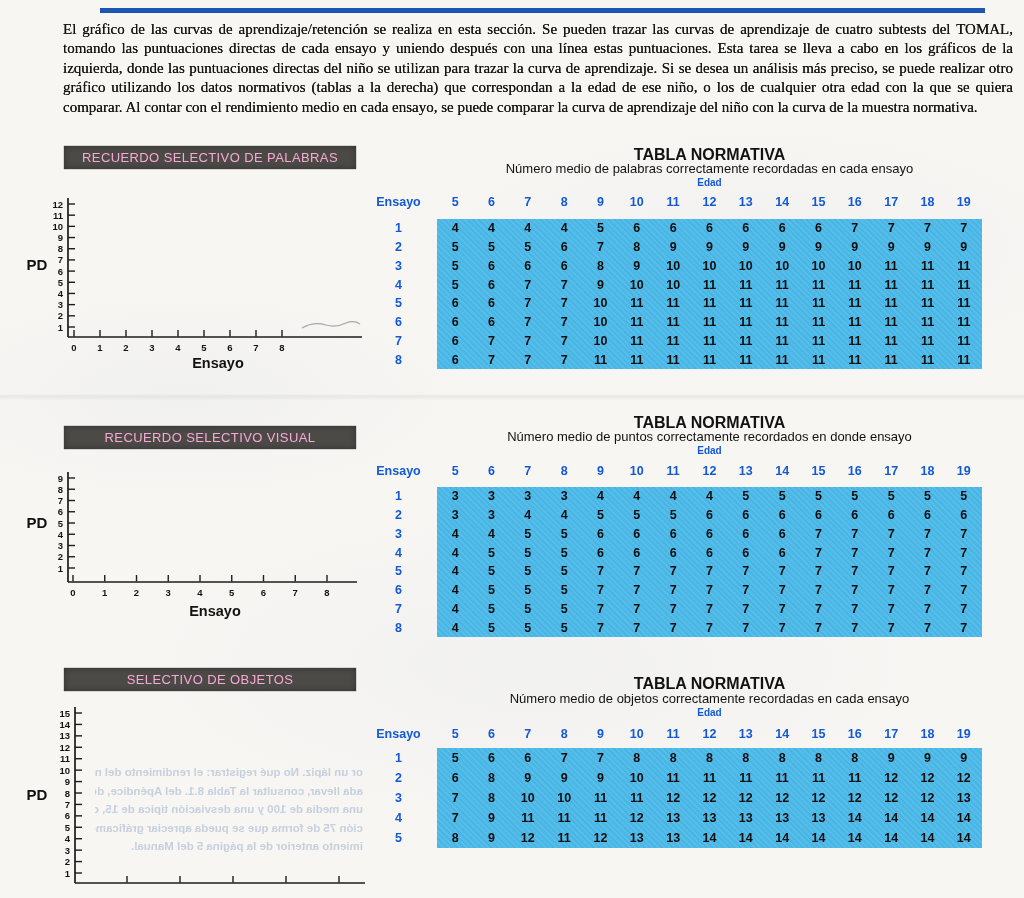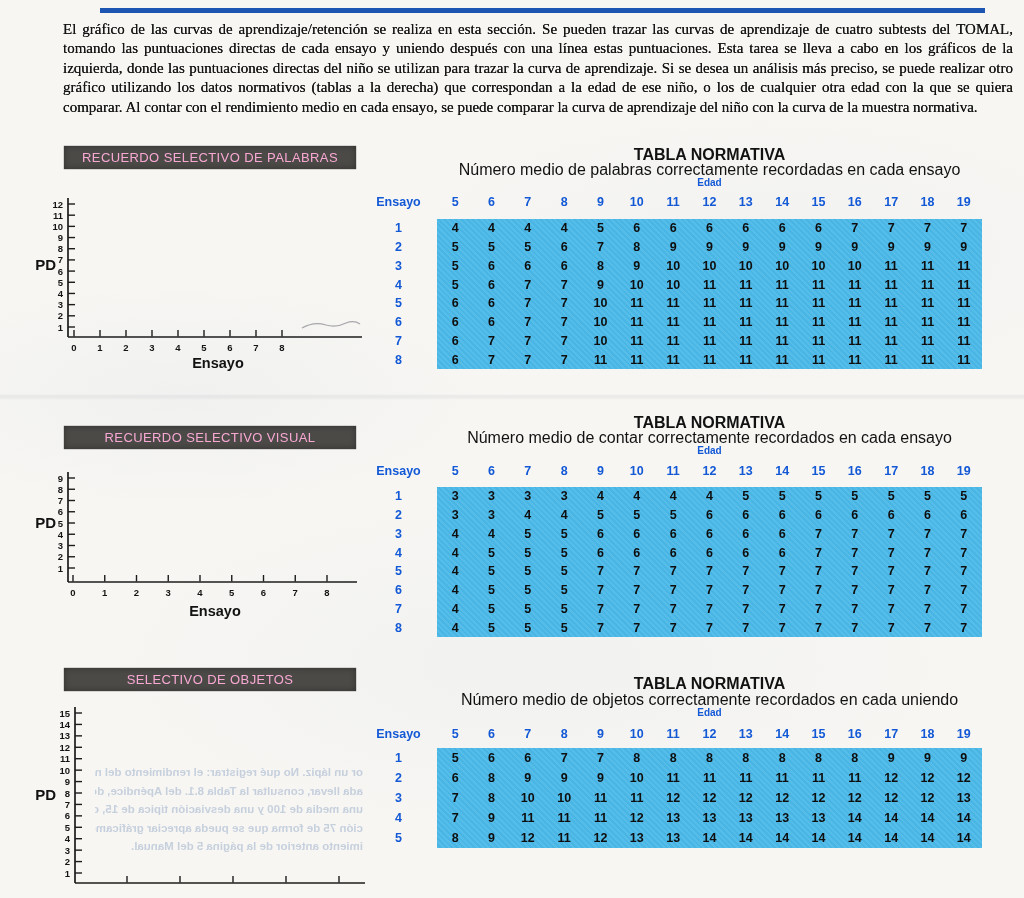--- a/index.html
+++ b/index.html
@@ -27,31 +27,31 @@
     position:absolute;left:64px;width:292px;height:23px;background:#4b4a47;
     box-shadow:inset 0 0 6px rgba(0,0,0,.35), 0 0 1px #333;
     display:flex;align-items:center;justify-content:center;
   }
   .band-text{
     font-size:13px;font-weight:normal;color:#f9a8d4;letter-spacing:.4px;
     filter:blur(.3px);white-space:nowrap;
   }
   .s1-band{top:146px}.s2-band{top:426px}.s3-band{top:668px}
 
-  .pd{position:absolute;left:18px;width:38px;text-align:right;font-size:15px;font-weight:bold;color:#111;}
+  .pd{position:absolute;left:18px;width:38px;text-align:center;font-size:15px;font-weight:bold;color:#111;}
   .s1-pd{top:256px}.s2-pd{top:514px}.s3-pd{top:786px}
 
   .chart-holder{position:absolute;left:20px;}
   .s1-chart{top:196px}.s2-chart{top:470px}.s3-chart{top:705px}
 
   .tn-title,.tn-sub,.tn-edad{
     position:absolute;left:437px;width:545px;text-align:center;color:#121212;white-space:nowrap;
   }
   .tn-title{font-size:16px;font-weight:bold;}
-  .tn-sub{font-size:16px;}
+  .tn-sub{font-size:13px;}
   .tn-edad{font-size:10px;font-weight:bold;color:#1359d6;}
   .s1-title{top:146px}.s1-sub{top:161px}.s1-edad{top:177px}
   .s2-title{top:414px}.s2-sub{top:429px}.s2-edad{top:445px}
   .s3-title{top:675px}.s3-sub{top:691px}.s3-edad{top:707px}
 
   .tn-head,.tn-body{
     position:absolute;left:360px;width:622px;
     display:grid;grid-template-columns:77px repeat(15,1fr);
   }
   .tn-head{height:16px;align-items:center;}
@@ -338,21 +338,21 @@
           <line x1="243.5" y1="105" x2="243.5" y2="111.5" stroke="#1c1c1c" stroke-width="1.4"></line>
           <text x="243.5" y="126" text-anchor="middle" font-size="9.5" font-weight="bold" fill="#141414">6</text>
           <line x1="275.25" y1="105" x2="275.25" y2="111.5" stroke="#1c1c1c" stroke-width="1.4"></line>
           <text x="275.25" y="126" text-anchor="middle" font-size="9.5" font-weight="bold" fill="#141414">7</text>
           <line x1="307" y1="105" x2="307" y2="111.5" stroke="#1c1c1c" stroke-width="1.4"></line>
           <text x="307" y="126" text-anchor="middle" font-size="9.5" font-weight="bold" fill="#141414">8</text>
           <text x="195" y="146" text-anchor="middle" font-size="14.5" font-weight="bold" fill="#121212">Ensayo</text>
         </svg></div>
 
     <div class="tn-title s2-title">TABLA NORMATIVA</div>
-    <div class="tn-sub s2-sub">Número medio de contar correctamente recordados en cada ensayo</div>
+    <div class="tn-sub s2-sub">Número medio de puntos correctamente recordados en donde ensayo</div>
     <div class="tn-edad s2-edad">Edad</div>
     <div class="tn-head s2-thead">
         <div class="tn-ens-h">Ensayo</div>
         <div class="tn-age">5</div>
         <div class="tn-age">6</div>
         <div class="tn-age">7</div>
         <div class="tn-age">8</div>
         <div class="tn-age">9</div>
         <div class="tn-age">10</div>
         <div class="tn-age">11</div>
@@ -544,21 +544,21 @@
           <line x1="55" y1="8" x2="62" y2="8" stroke="#1c1c1c" stroke-width="1.4"></line>
           <text x="50" y="11.5" text-anchor="end" font-size="9.5" font-weight="bold" fill="#141414">15</text>
           <line x1="107" y1="171" x2="107" y2="177.5" stroke="#1c1c1c" stroke-width="1.4"></line>
           <line x1="160" y1="171" x2="160" y2="177.5" stroke="#1c1c1c" stroke-width="1.4"></line>
           <line x1="213" y1="171" x2="213" y2="177.5" stroke="#1c1c1c" stroke-width="1.4"></line>
           <line x1="266" y1="171" x2="266" y2="177.5" stroke="#1c1c1c" stroke-width="1.4"></line>
           <line x1="319" y1="171" x2="319" y2="177.5" stroke="#1c1c1c" stroke-width="1.4"></line>
         </svg></div>
 
     <div class="tn-title s3-title">TABLA NORMATIVA</div>
-    <div class="tn-sub s3-sub">Número medio de objetos correctamente recordados en cada uniendo</div>
+    <div class="tn-sub s3-sub">Número medio de objetos correctamente recordadas en cada ensayo</div>
     <div class="tn-edad s3-edad">Edad</div>
     <div class="tn-head s3-thead">
         <div class="tn-ens-h">Ensayo</div>
         <div class="tn-age">5</div>
         <div class="tn-age">6</div>
         <div class="tn-age">7</div>
         <div class="tn-age">8</div>
         <div class="tn-age">9</div>
         <div class="tn-age">10</div>
         <div class="tn-age">11</div>

